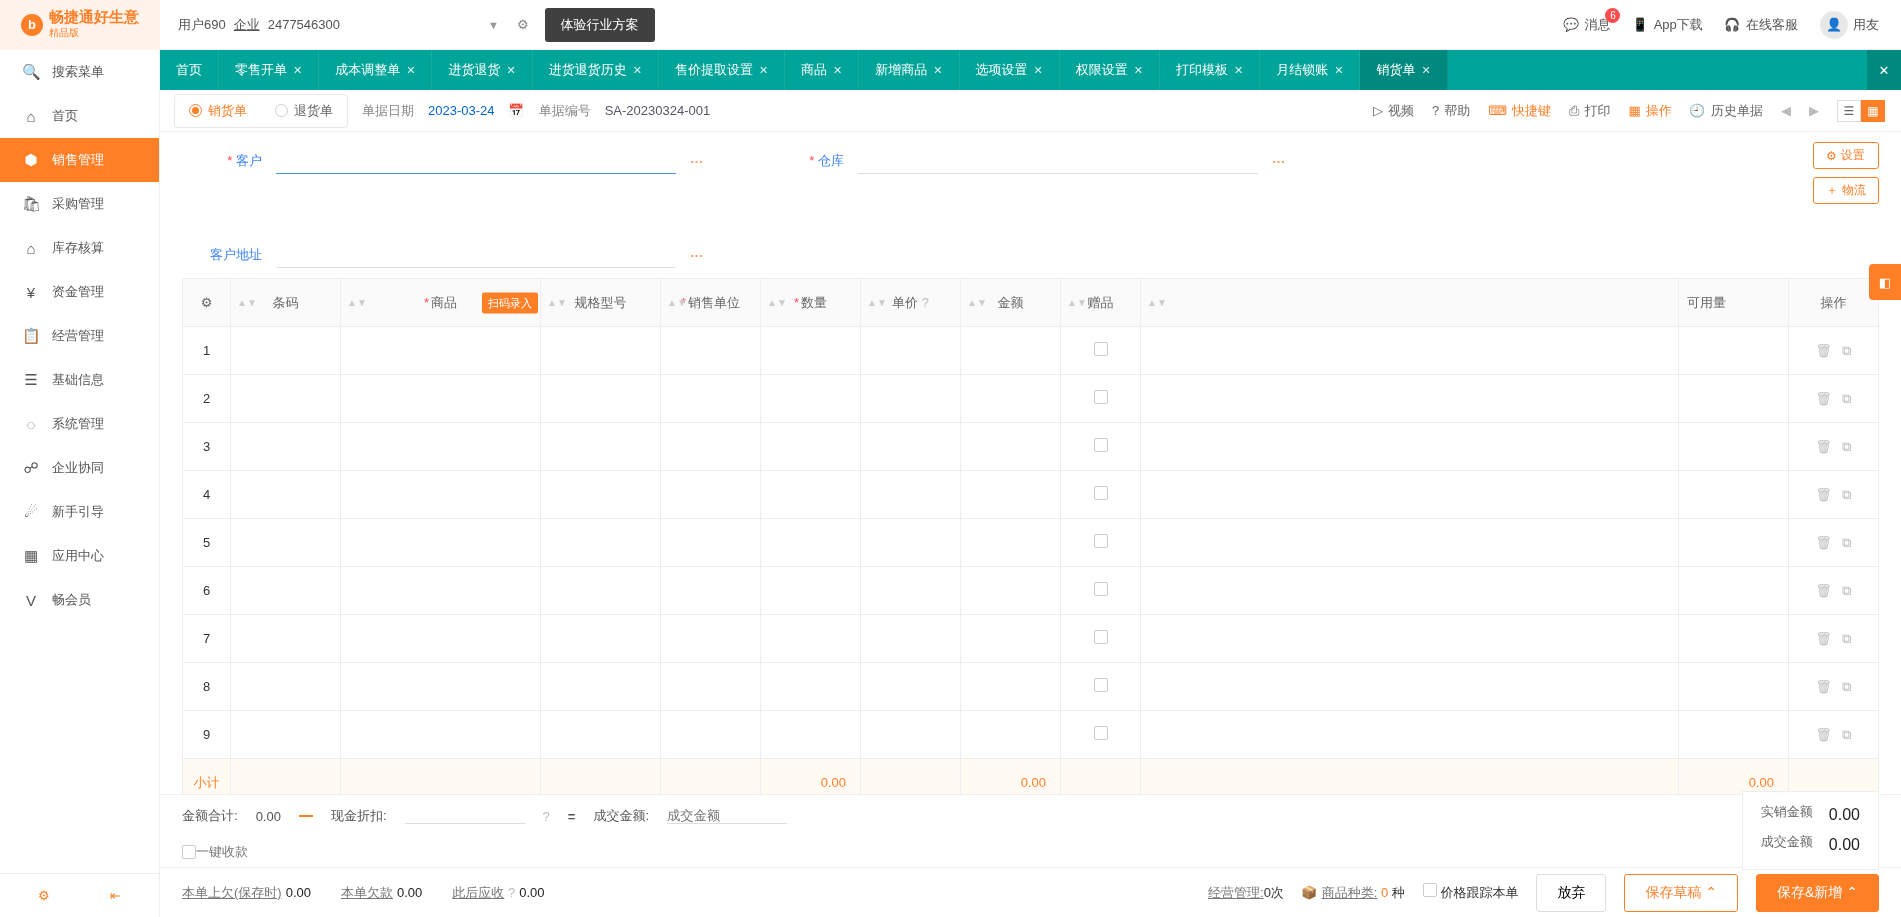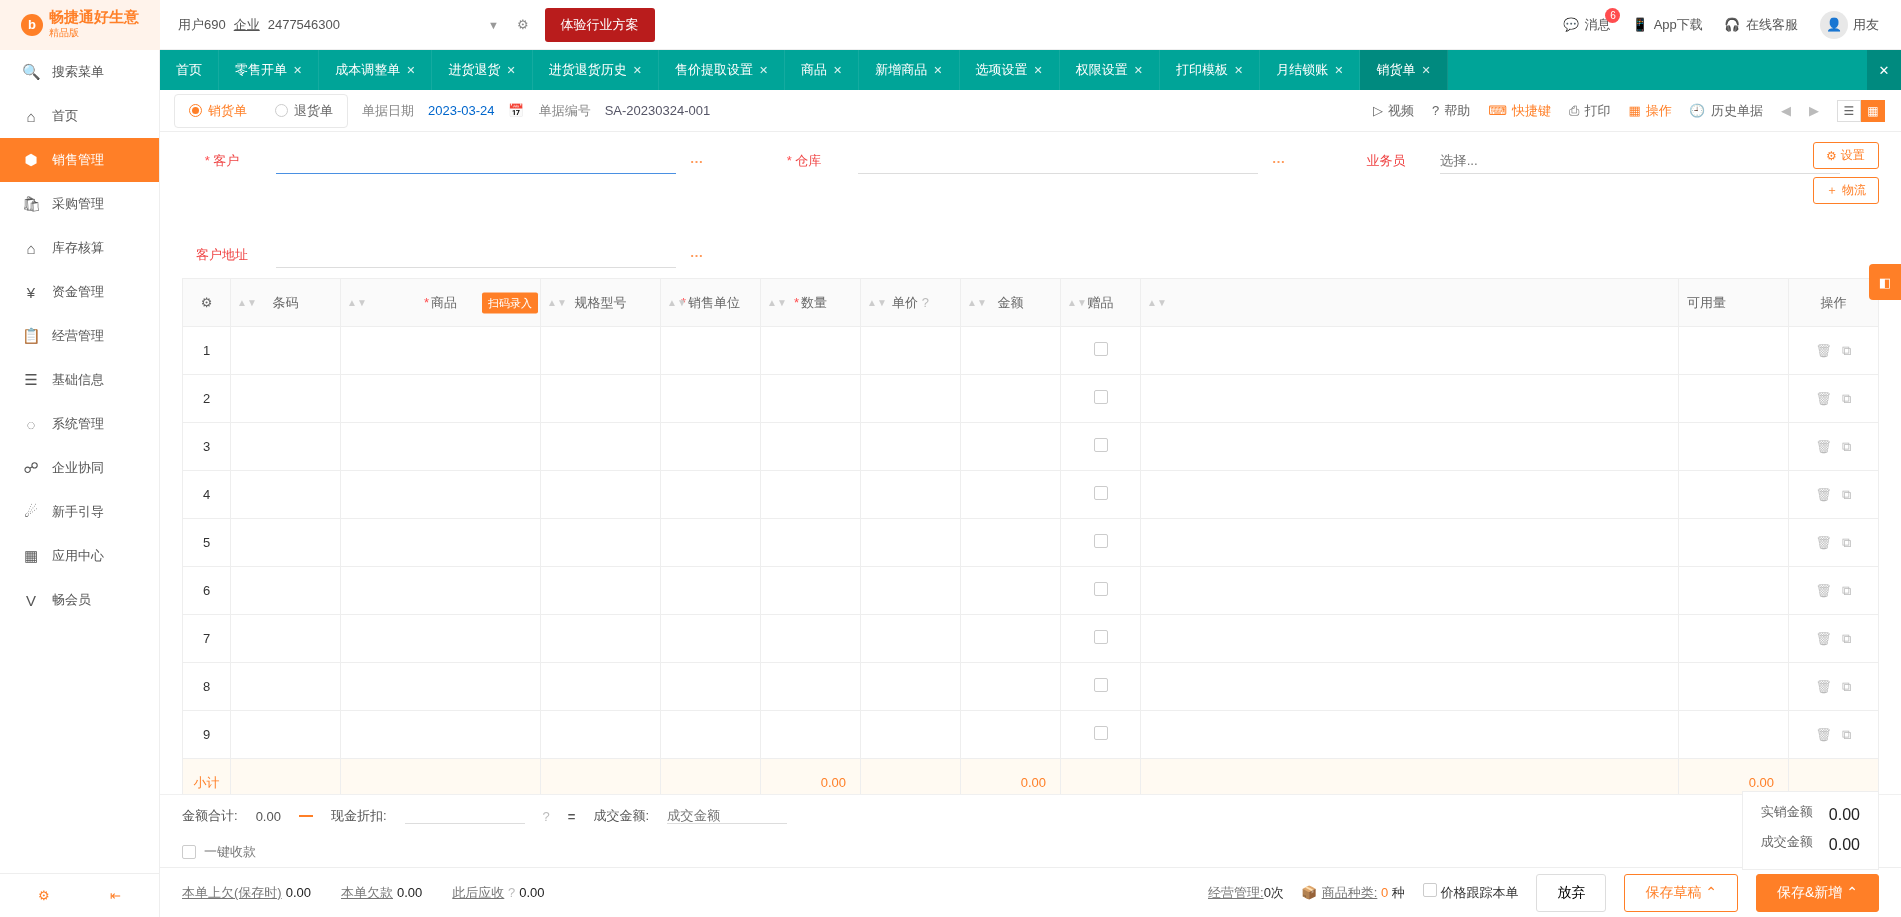--- a/index.html
+++ b/index.html
@@ -9,21 +9,21 @@
 
 .top-bar { height: 50px; display: flex; align-items: center; background: #fff; border-bottom: 1px solid #eee; }
 .logo-box { width: 160px; height: 50px; background: #fff3eb; display: flex; align-items: center; justify-content: center; gap: 6px; }
 .logo-icon { width: 22px; height: 22px; background: #ff7f27; border-radius: 50%; display:flex;align-items:center;justify-content:center;color:#fff;font-weight:bold;}
 .logo-text { color: #ff7f27; font-weight: bold; font-size: 15px; line-height:1.1;}
 .logo-sub { font-size:10px; color:#ff7f27;}
 .user-info { margin-left: 18px; color:#555; display:flex; align-items:center; gap:8px;}
 .user-info .underline { text-decoration: underline; }
 .chev{color:#999;font-size:11px;margin-left:140px;}
 .gear{color:#888;margin-left:10px;}
-.cta-btn { margin-left: 16px; background:#b91c1c; color:#fff; border:none; padding:8px 16px; border-radius:3px; font-size:13px; cursor:pointer;}
+.cta-btn { margin-left: 16px; background:#404040; color:#fff; border:none; padding:8px 16px; border-radius:3px; font-size:13px; cursor:pointer;}
 .top-right { margin-left:auto; display:flex; align-items:center; gap:22px; padding-right:22px;}
 .top-right .item { display:flex; align-items:center; gap:5px; color:#555; cursor:pointer; font-size:13px;}
 .top-right .badge { position:relative;}
 .top-right .badge::after{content:"6";position:absolute;top:-8px;right:-10px;background:#ff4d4f;color:#fff;font-size:10px;width:15px;height:15px;border-radius:50%;display:flex;align-items:center;justify-content:center;}
 .avatar{width:28px;height:28px;border-radius:50%;background:#e8e8e8;display:flex;align-items:center;justify-content:center;}
 
 
 .main { flex:1; display:flex; min-height:0;}
 .sidebar { width:160px; background:#fff; border-right:1px solid #eee; display:flex; flex-direction:column;}
 .side-item { height:44px; display:flex; align-items:center; gap:12px; padding-left:22px; color:#555; cursor:pointer;}
@@ -57,21 +57,21 @@
 .toolbar .right .lnk{display:flex;align-items:center;gap:5px;cursor:pointer;}
 .toolbar .right .org{color:#ff7f27;}
 .view-toggle{display:flex;}
 .view-toggle span{width:24px;height:22px;border:1px solid #ddd;display:flex;align-items:center;justify-content:center;font-size:12px;cursor:pointer;}
 .view-toggle span.active{background:#ff7f27;color:#fff;border-color:#ff7f27;}
 
 
 .form-zone{background:#fff;padding:16px 22px 10px;display:flex;gap:50px;flex-wrap:wrap;position:relative;}
 .form-row-wrap{display:flex;gap:60px;width:100%;}
 .form-col{display:flex;align-items:center;gap:14px;}
-.flabel{width:80px;text-align:center;color:#ef4444;}
+.flabel{width:80px;text-align:right;color:#3b82f6;}
 .req::before{content:"* ";color:#ff4d4f;}
 .finput{border:none;border-bottom:1px solid #ddd;height:26px;width:400px;background:transparent;outline:none;}
 .finput.blue{border-bottom-color:#4a90e2;}
 .pick{color:#ff9a5a;cursor:pointer;letter-spacing:1px;font-weight:bold;}
 .action-col{position:absolute;right:22px;top:10px;display:flex;flex-direction:column;gap:8px;}
 .ghost-btn{border:1px solid #ff7f27;color:#ff7f27;background:#fff;padding:4px 12px;border-radius:3px;cursor:pointer;font-size:12px;display:flex;align-items:center;gap:4px;}
 
 
 .table-wrap{flex:1;background:#fff;margin:0;display:flex;flex-direction:column;min-height:0;padding:0 22px;}
 .tbl{width:100%;border-collapse:collapse;table-layout:fixed;}
@@ -87,21 +87,21 @@
 .row-ops span{cursor:pointer;}
 
 
 .sum-line{background:#fff;padding:12px 22px;display:flex;align-items:center;gap:18px;color:#555;border-top:1px solid #f0f0f0;position:relative;}
 .sum-line .sep{width:14px;height:2px;background:#ff7f27;}
 .sum-line .eq{font-weight:bold;}
 .sum-line .ghost-in{border:none;border-bottom:1px solid #ddd;width:120px;color:#bbb;outline:none;}
 .sum-card{position:absolute;right:22px;top:-4px;border:1px solid #eee;padding:8px 18px;background:#fff;}
 .sum-card .r{display:flex;gap:16px;justify-content:space-between;color:#666;line-height:1.9;}
 .sum-card .r b{font-weight:normal;color:#222;font-size:16px;}
-.onekey{display:flex;align-items:center;gap:8px;color:#777;padding:6px 22px;background:#fff;font-size:13px;}
+.onekey{display:flex;align-items:center;color:#777;padding:6px 22px;background:#fff;font-size:13px;}
 
 
 .footer{height:50px;background:#fff;display:flex;align-items:center;padding:0 22px;gap:30px;border-top:1px solid #eee;}
 .footer .lab{color:#777;text-decoration:underline;}
 .footer .val{color:#222;font-weight:500;margin-left:4px;}
 .footer .right{margin-left:auto;display:flex;align-items:center;gap:18px;}
 .btn{padding:9px 20px;border-radius:3px;cursor:pointer;font-size:14px;border:1px solid #ddd;background:#fff;}
 .btn.ghost-org{border-color:#ff7f27;color:#ff7f27;background:#fff;}
 .btn.primary{background:#ff7f27;color:#fff;border-color:#ff7f27;}
 .types .n{color:#ff7f27;}
@@ -310,25 +310,20 @@
       <div class="form-zone">
         <div class="form-row-wrap">
           <div class="form-col">
             <span class="flabel req">客户</span>
             <input class="finput blue" style="">
             <span class="pick">⋯</span>
           </div>
           <div class="form-col">
             <span class="flabel req">仓库</span>
             <input class="finput" style="">
-            <span class="pick">⋯</span>
-          </div>
-          <div class="form-col">
-            <span class="flabel">业务员</span>
-            <input class="finput" placeholder="选择..." style="">
             <span class="pick">⋯</span>
           </div>
         </div>
         <div class="form-row-wrap" style="margin-top:18px;">
           <div class="form-col">
             <span class="flabel">客户地址</span>
             <input class="finput" style="">
             <span class="pick">⋯</span>
           </div>
         </div>

